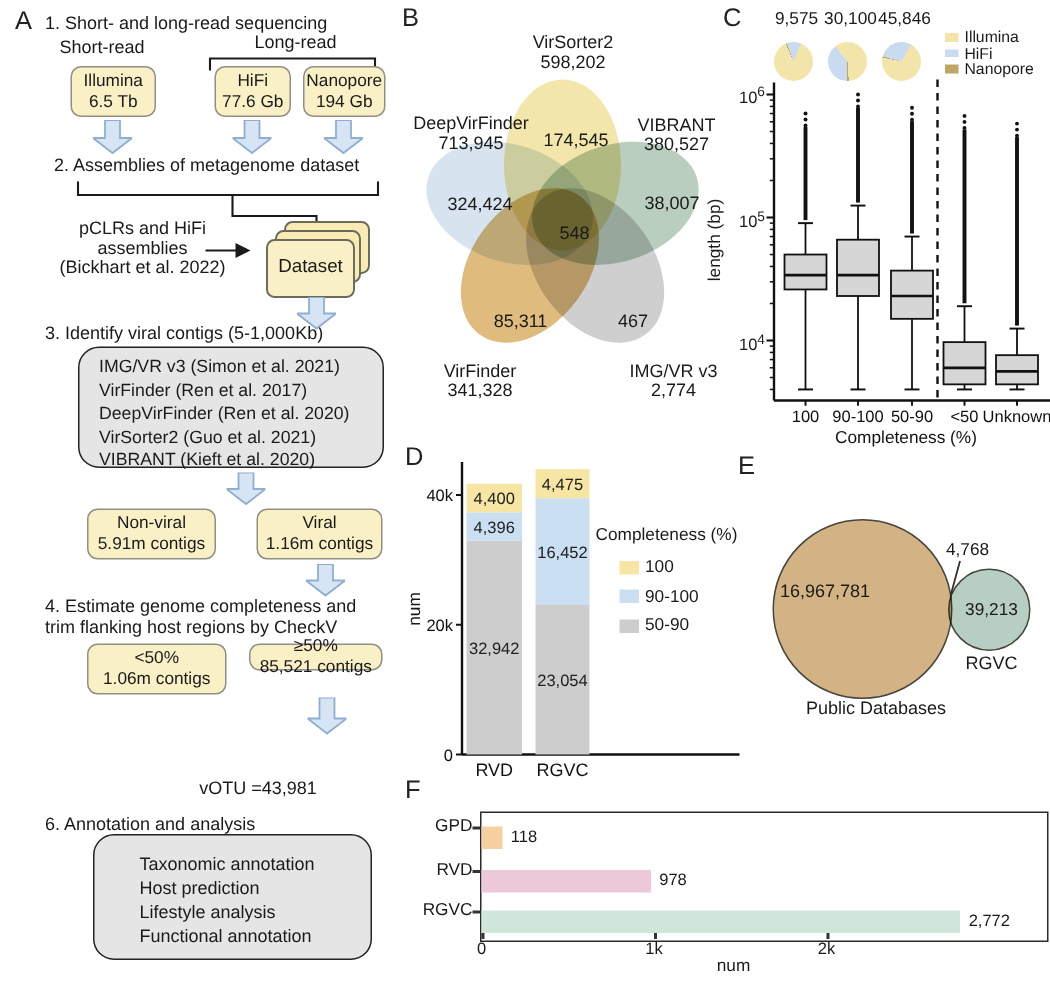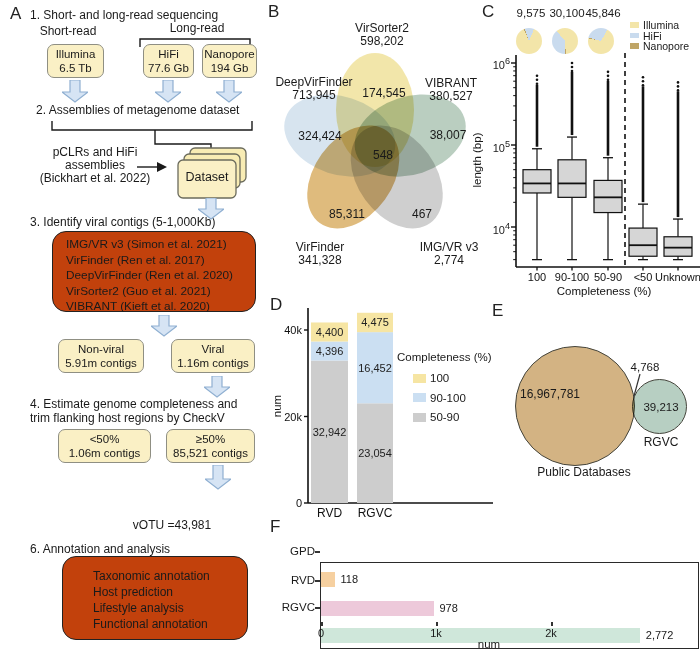--- a/index.html
+++ b/index.html
@@ -6,21 +6,21 @@
   #fig{position:relative;width:700px;height:655px;background:#ffffff;overflow:hidden;
        font-family:"Liberation Sans",sans-serif;color:#1a1a1a;}
   .abs{position:absolute;}
   .panel-letter{font-size:17px;color:#222;}
   .step{font-size:12px;white-space:nowrap;}
   .small-label{font-size:12px;white-space:nowrap;}
   .cx{transform:translateX(-50%);text-align:right;}
   .ybox{position:absolute;background:#faf0c5;border:1.3px solid #8f8f83;border-radius:7px;
         display:flex;flex-direction:column;justify-content:center;text-align:center;
         font-size:11.5px;line-height:14.5px;box-sizing:border-box;}
-  .round-rect{position:absolute;border:1.4px solid #222;border-radius:14px;background:#c2410c;box-sizing:border-box;}
+  .round-rect{position:absolute;border:1.4px solid #222;border-radius:14px;background:#e5e5e5;box-sizing:border-box;}
   .list-line{font-size:11.8px;line-height:15.6px;white-space:nowrap;}
   .venn-label{position:absolute;font-size:12px;line-height:12.5px;text-align:center;transform:translateX(-50%);white-space:nowrap;}
   .venn-num{position:absolute;font-size:12px;transform:translateX(-50%);white-space:nowrap;}
   .pie{position:absolute;width:26px;height:26px;border-radius:50%;}
   .legend-row{position:absolute;display:flex;align-items:center;gap:4px;font-size:10.5px;white-space:nowrap;}
   .legend-swatch{display:inline-block;width:9px;height:5.5px;}
   .tickly{font-size:11px;text-align:right;white-space:nowrap;}
   .rot90{transform:rotate(-90deg);transform-origin:center center;text-align:center;}
   svg text{font-family:"Liberation Sans",sans-serif;}
   .circleE{position:absolute;border-radius:50%;box-sizing:border-box;border:1.5px solid #45453c;}
@@ -95,21 +95,21 @@
     <span>1.16m contigs</span>
   </div>
 
   <div class="abs step" style="left:30px;top:397px;">4. Estimate genome completeness and</div>
   <div class="abs step" style="left:30px;top:411px;">trim flanking host regions by CheckV</div>
 
   <div class="ybox" style="left:58px;top:429px;width:93px;height:34px;">
     <span>&lt;50%</span>
     <span>1.06m contigs</span>
   </div>
-  <div class="ybox" style="left:166px;top:429px;width:89px;height:34px;">
+  <div class="ybox" style="left:166px;top:429px;width:89px;height:18px;">
     <span>≥50%</span>
     <span>85,521 contigs</span>
   </div>
 
   <div class="abs small-label cx" style="left:172px;top:518px;">vOTU =43,981</div>
   <div class="abs step" style="left:30px;top:542px;">6. Annotation and analysis</div>
   <div class="round-rect" style="left:62px;top:556px;width:186px;height:84px;padding:11px 0 0 30px;">
     <div id="annot-list">
         <div style="font-size: 12px; line-height: 16px; white-space: nowrap;">Taxonomic annotation</div>
         <div style="font-size: 12px; line-height: 16px; white-space: nowrap;">Host prediction</div>
@@ -346,21 +346,21 @@
   <div class="abs venn-num" style="left:550px;top:387px;font-size:12px;">16,967,781</div>
   <div class="abs venn-num" style="left:661px;top:401px;font-size:11.5px;">39,213</div>
   <div class="abs venn-num" style="left:645px;top:361px;font-size:11.5px;">4,768</div>
   <svg class="abs" style="left:628px;top:368px;" width="20" height="32">
     <line x1="12" y1="6" x2="6" y2="28" stroke="#333" stroke-width="1.2"></line>
   </svg>
   <div class="abs venn-num" style="left:661px;top:435px;">RGVC</div>
   <div class="abs venn-num" style="left:584px;top:465px;">Public Databases</div>
 
   <div class="abs panel-letter" style="left:270px;top:517px;">F</div>
-  <div class="abs" id="fplot" style="left:320px;top:562px;width:379px;height:87px;border:1.5px solid #2a2a2a;box-sizing:border-box;">
+  <div class="abs" id="fplot" style="left:320px;top:541px;width:379px;height:87px;border:1.5px solid #2a2a2a;box-sizing:border-box;">
       <div class="fbar" style="left: 0px; top: 9px; width: 13.6px; background: rgb(246, 208, 160);"></div>
       <div class="fbar-val" style="left: 19.57px; top: 9px;">118</div>
       <div class="fbar" style="left: 0px; top: 38px; width: 112.5px; background: rgb(237, 201, 218);"></div>
       <div class="fbar-val" style="left: 118.47px; top: 38px;">978</div>
       <div class="fbar" style="left: 0px; top: 65px; width: 318.8px; background: rgb(207, 231, 218);"></div>
       <div class="fbar-val" style="left: 324.78px; top: 65px;">2,772</div>
     </div>
   <div id="fdecor">
       <div class="fcat" style="left: 270px; top: 544px;">GPD</div>
       <div class="ftick" style="left: 315px; top: 551px; width: 5px; height: 1.5px;"></div>

